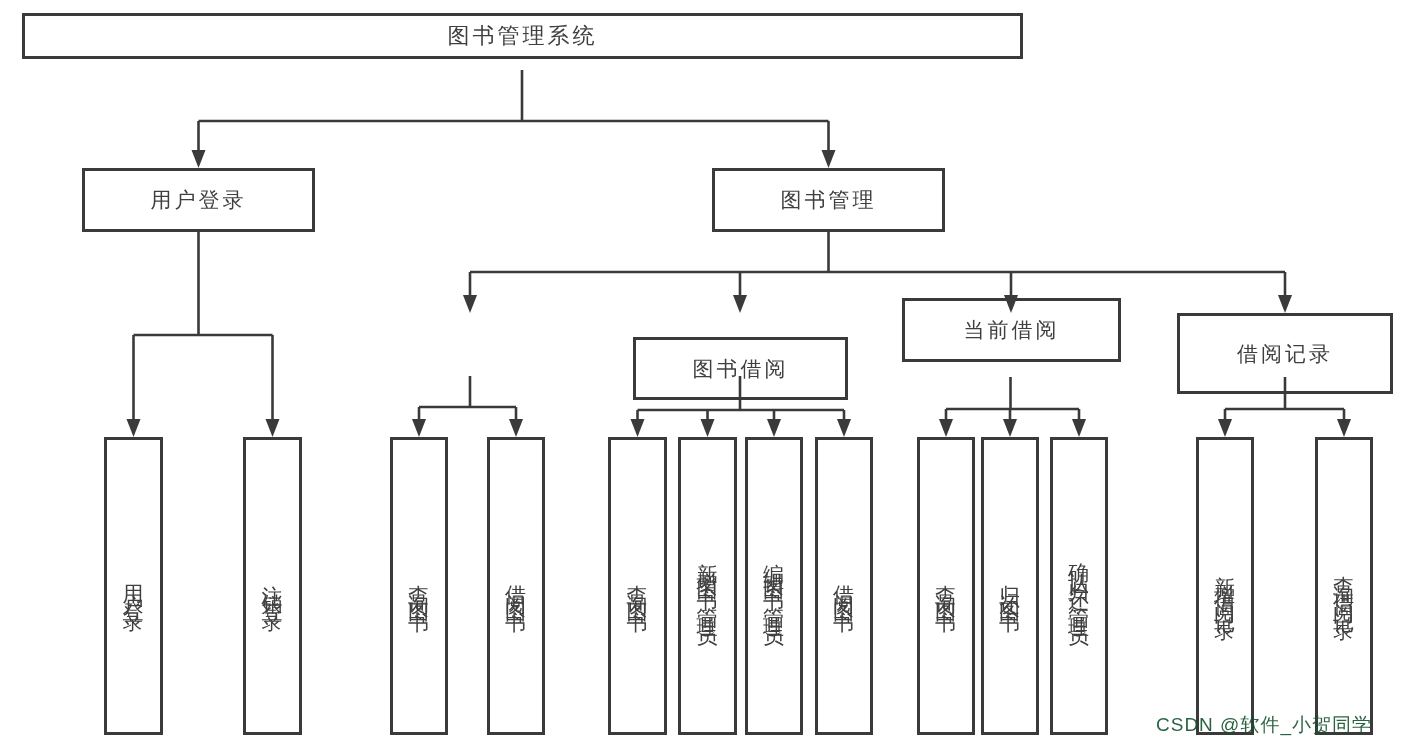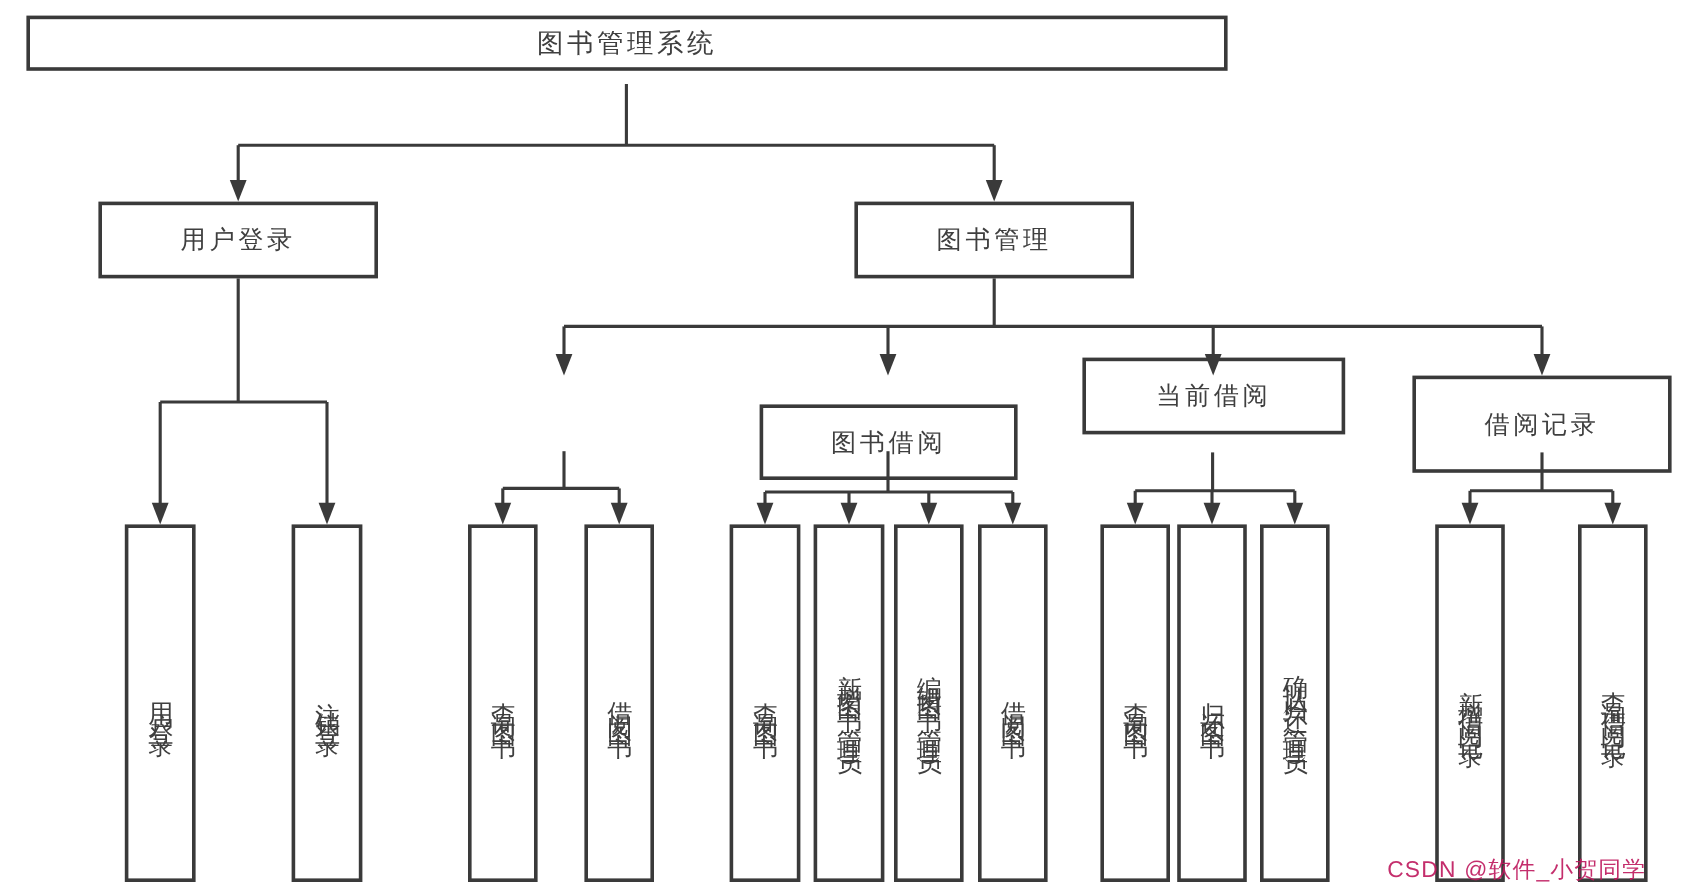--- a/index.html
+++ b/index.html
@@ -55,21 +55,21 @@
   #connectors polygon {
     fill: #3a3a3a;
     stroke: none;
   }
   .watermark {
     position: absolute;
     left: 1156px;
     top: 712px;
     font-size: 19px;
     letter-spacing: 1px;
-    color: #be185d;
+    color: #14532d;
     opacity: 0.9;
     z-index: 6;
     white-space: nowrap;
   }
 </style>
 </head>
 <body>
 
 <div id="canvas">
 

